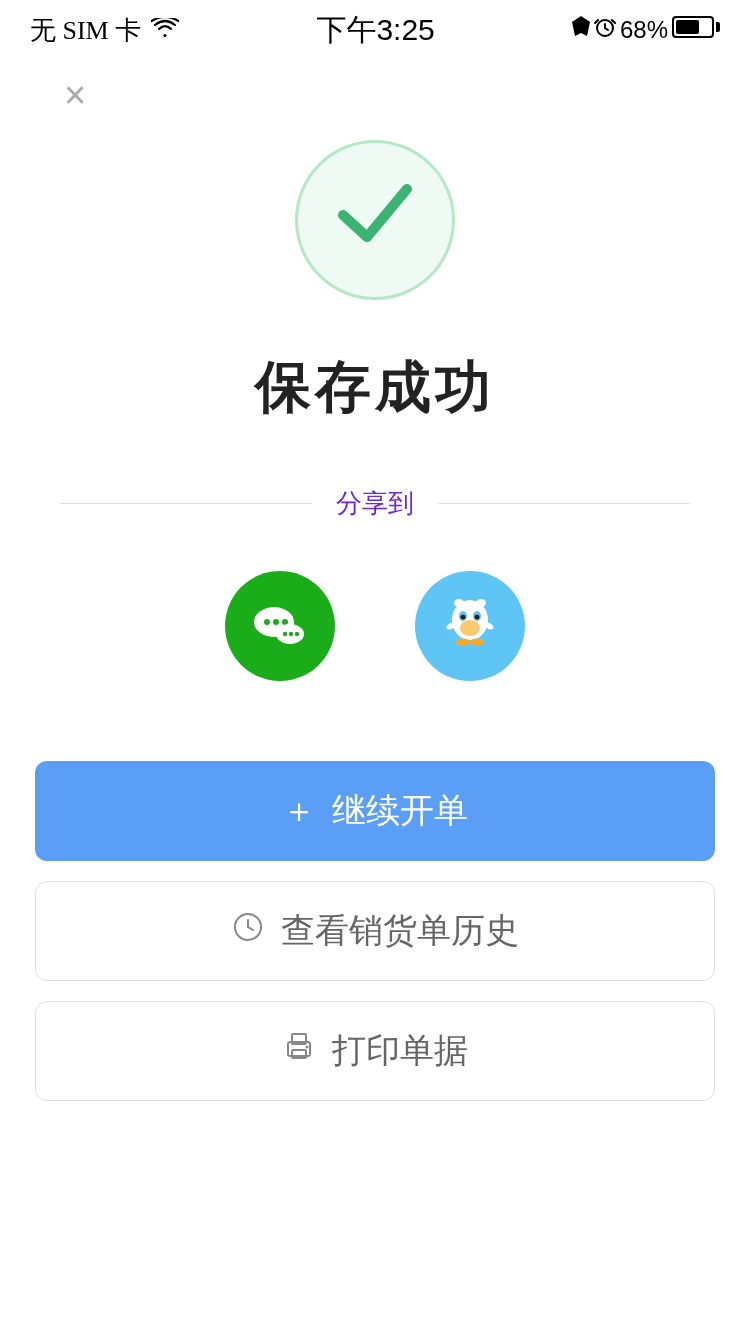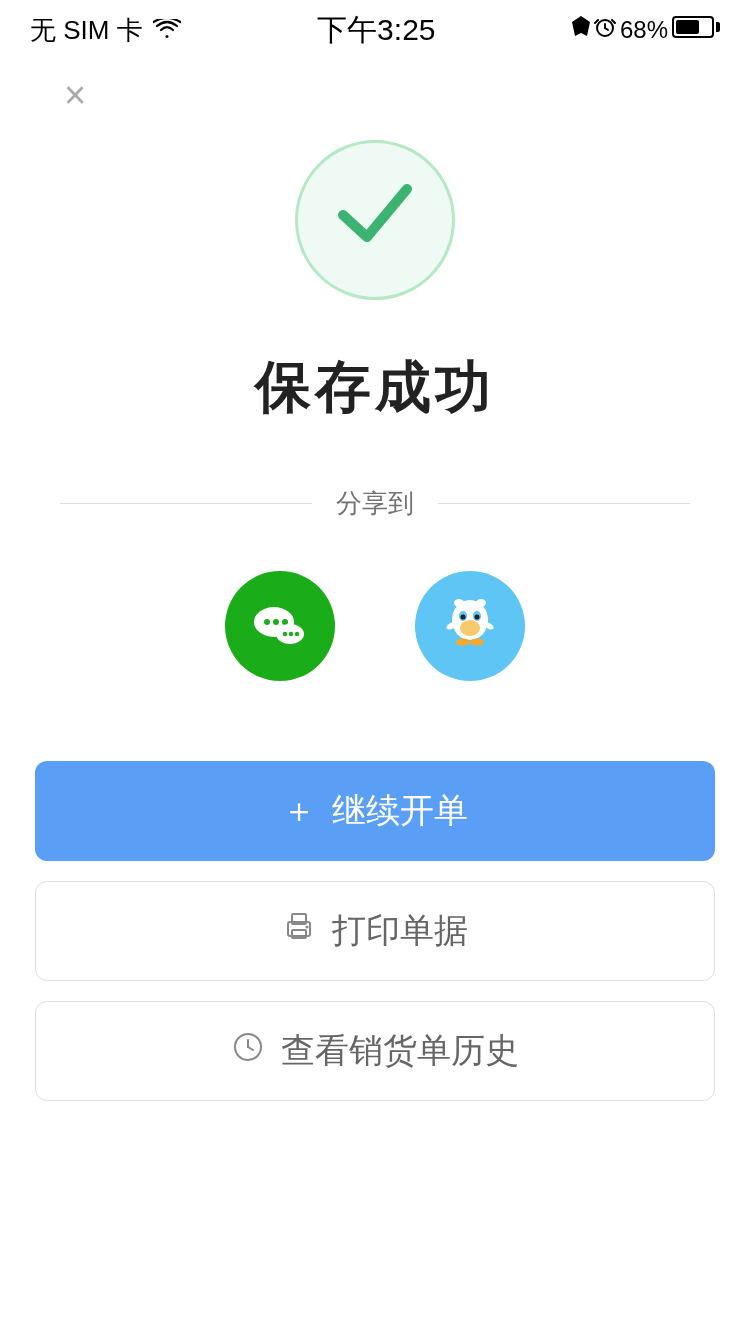--- a/index.html
+++ b/index.html
@@ -22,20 +22,21 @@
       align-items: center;
       justify-content: space-between;
       padding: 0 30px;
       font-size: 26px;
       color: #000;
     }
     .status-left {
       display: flex;
       align-items: center;
       gap: 10px;
+      font-family: Liberation Serif, serif;
     }
     .status-center {
       font-size: 30px;
       font-weight: 500;
     }
     .status-right {
       display: flex;
       align-items: flex-start;
       gap: 4px;
       font-size: 24px;
@@ -132,21 +133,21 @@
       margin-bottom: 50px;
     }
     .divider-line {
       flex: 1;
       height: 1px;
       background: #ddd;
     }
     .share-label {
       padding: 0 24px;
       font-size: 26px;
-      color: #737373;
+      color: #6d28d9;
     }
 
     
     .share-buttons {
       display: flex;
       gap: 80px;
       margin-bottom: 80px;
     }
     .share-btn {
       width: 110px;
@@ -304,36 +305,36 @@
         <ellipse cx="18" cy="9" rx="5" ry="4"></ellipse>
         <ellipse cx="40" cy="9" rx="5" ry="4"></ellipse>
       </svg>
     </div>
   </div>
 
   <div class="action-buttons">
     <button class="action-btn action-btn-primary">
       <span>＋</span>
       <span>继续开单</span>
+    </button>
+    <button class="action-btn action-btn-secondary">
+      <span>
+        <svg width="34" height="34" viewBox="0 0 34 34" fill="none">
+          <circle cx="17" cy="17" r="13" stroke="#888" stroke-width="2"></circle>
+          <line x1="17" y1="10" x2="17" y2="17" stroke="#888" stroke-width="2" stroke-linecap="round"></line>
+          <line x1="17" y1="17" x2="22" y2="20" stroke="#888" stroke-width="2" stroke-linecap="round"></line>
+        </svg>
+      </span>
+      <span>查看销货单历史</span>
     </button>
     <button class="action-btn action-btn-secondary">
       <span>
         <svg width="34" height="34" viewBox="0 0 34 34" fill="none">
           <rect x="6" y="12" width="22" height="14" rx="2" stroke="#888" stroke-width="2"></rect>
           <rect x="10" y="4" width="14" height="10" rx="1" stroke="#888" stroke-width="2"></rect>
           <rect x="10" y="20" width="14" height="8" rx="1" stroke="#888" stroke-width="2"></rect>
           <circle cx="25" cy="17" r="1.5" fill="#888"></circle>
         </svg>
       </span>
       <span>打印单据</span>
     </button>
-    <button class="action-btn action-btn-secondary">
-      <span>
-        <svg width="34" height="34" viewBox="0 0 34 34" fill="none">
-          <circle cx="17" cy="17" r="13" stroke="#888" stroke-width="2"></circle>
-          <line x1="17" y1="10" x2="17" y2="17" stroke="#888" stroke-width="2" stroke-linecap="round"></line>
-          <line x1="17" y1="17" x2="22" y2="20" stroke="#888" stroke-width="2" stroke-linecap="round"></line>
-        </svg>
-      </span>
-      <span>查看销货单历史</span>
-    </button>
   </div>
 </div>
 
 </body></html>

